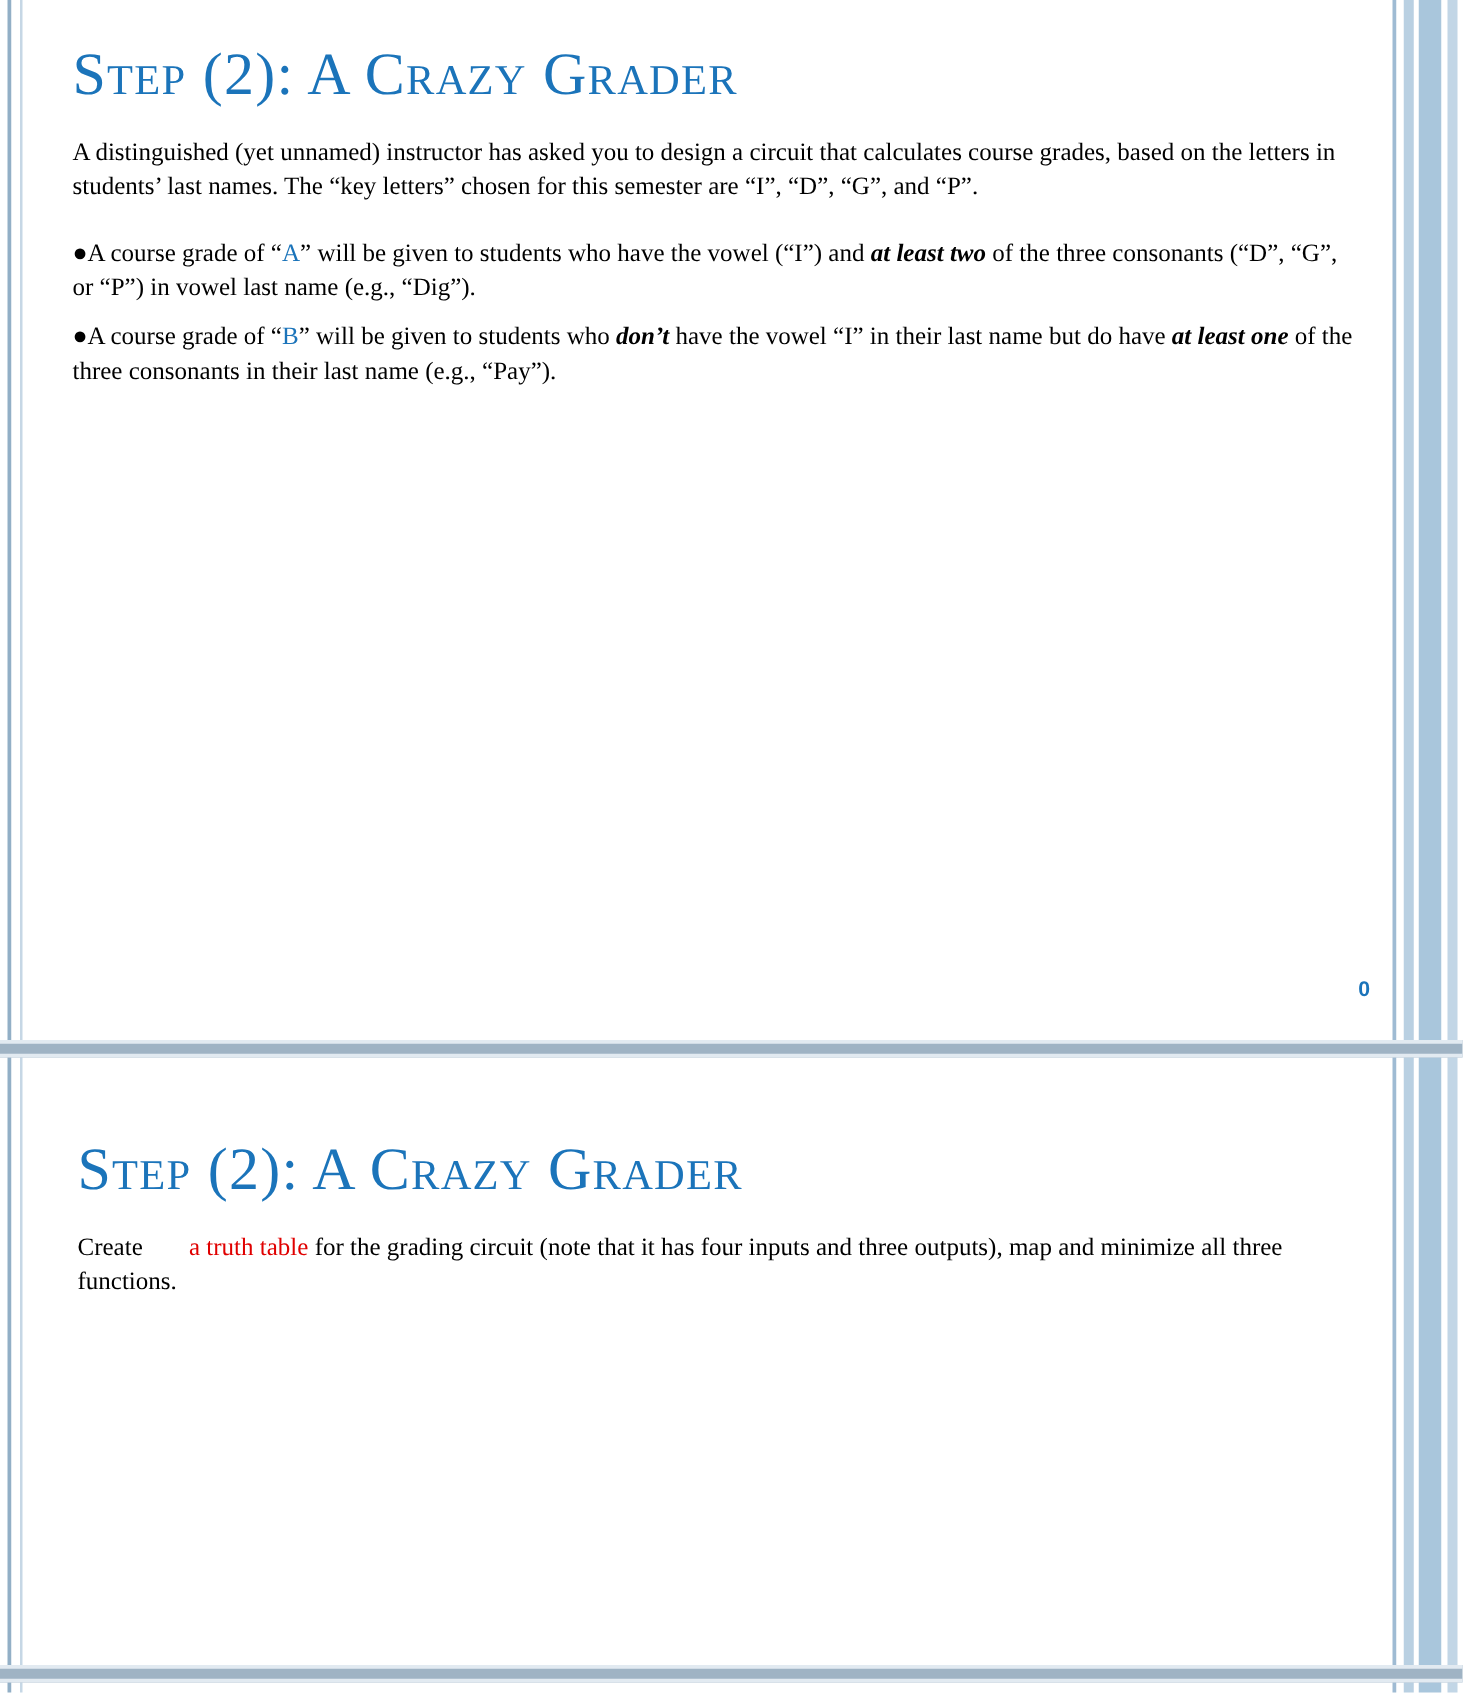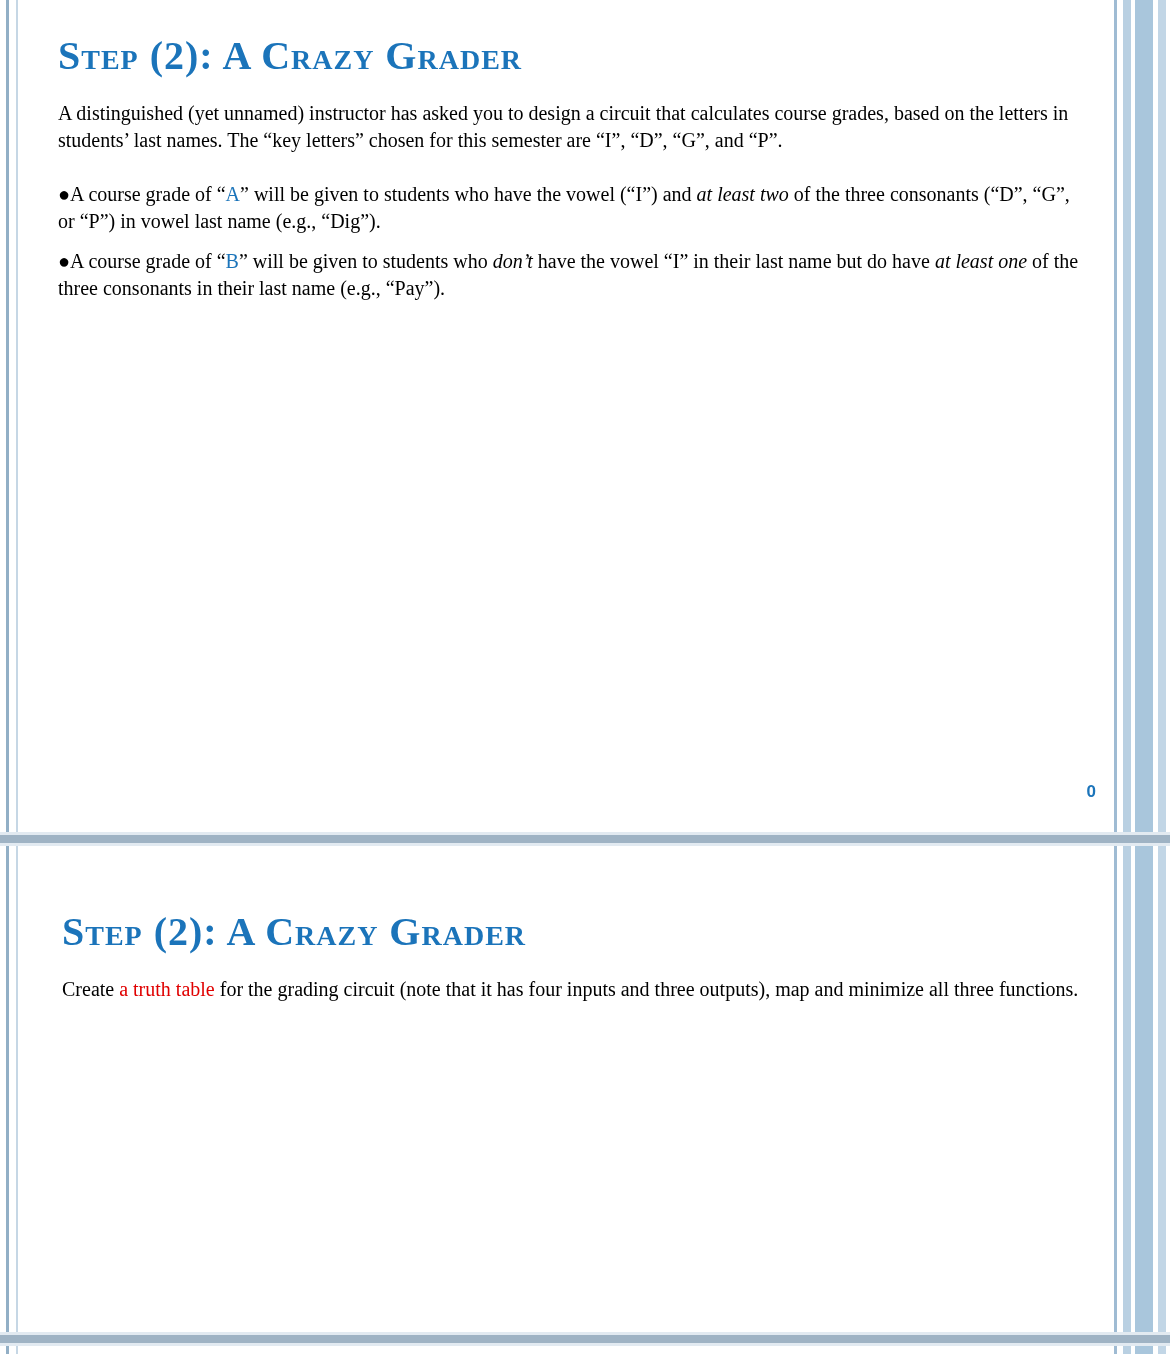--- a/index.html
+++ b/index.html
@@ -71,37 +71,37 @@
     width: 100%;
     background: #ffffff;
   }
   .slide1 { height: 832px; padding: 34px 84px 0 58px; }
   .slide2 { height: 486px; padding: 64px 84px 0 62px; }
 
   .slide-title {
     margin: 0 0 22px 0;
     font-family: "Liberation Serif", serif;
     font-variant: small-caps;
-    font-weight: 700;
-    font-size: 40px;
+    font-weight: 400;
+    font-size: 48px;
     line-height: 1.1;
     letter-spacing: 1px;
     color: var(--blue);
   }
 
   .para {
     margin: 0 0 26px 0;
     font-size: 20px;
     line-height: 1.37;
   }
   .para.bullet { margin: 0 0 12px 0; }
 
   .seg-blue { color: var(--blue); }
-  .seg-red { color: var(--red); }
-  .seg-italic { font-style: italic; }
+  .seg-red { color: var(--red); margin-left: 32px; }
+  .seg-italic { font-style: italic; font-weight: bold; }
 
   .page-number {
     position: absolute;
     right: 74px;
     bottom: 30px;
     font-family: "Liberation Sans", sans-serif;
     font-weight: 700;
     font-size: 17px;
     color: var(--blue);
   }

